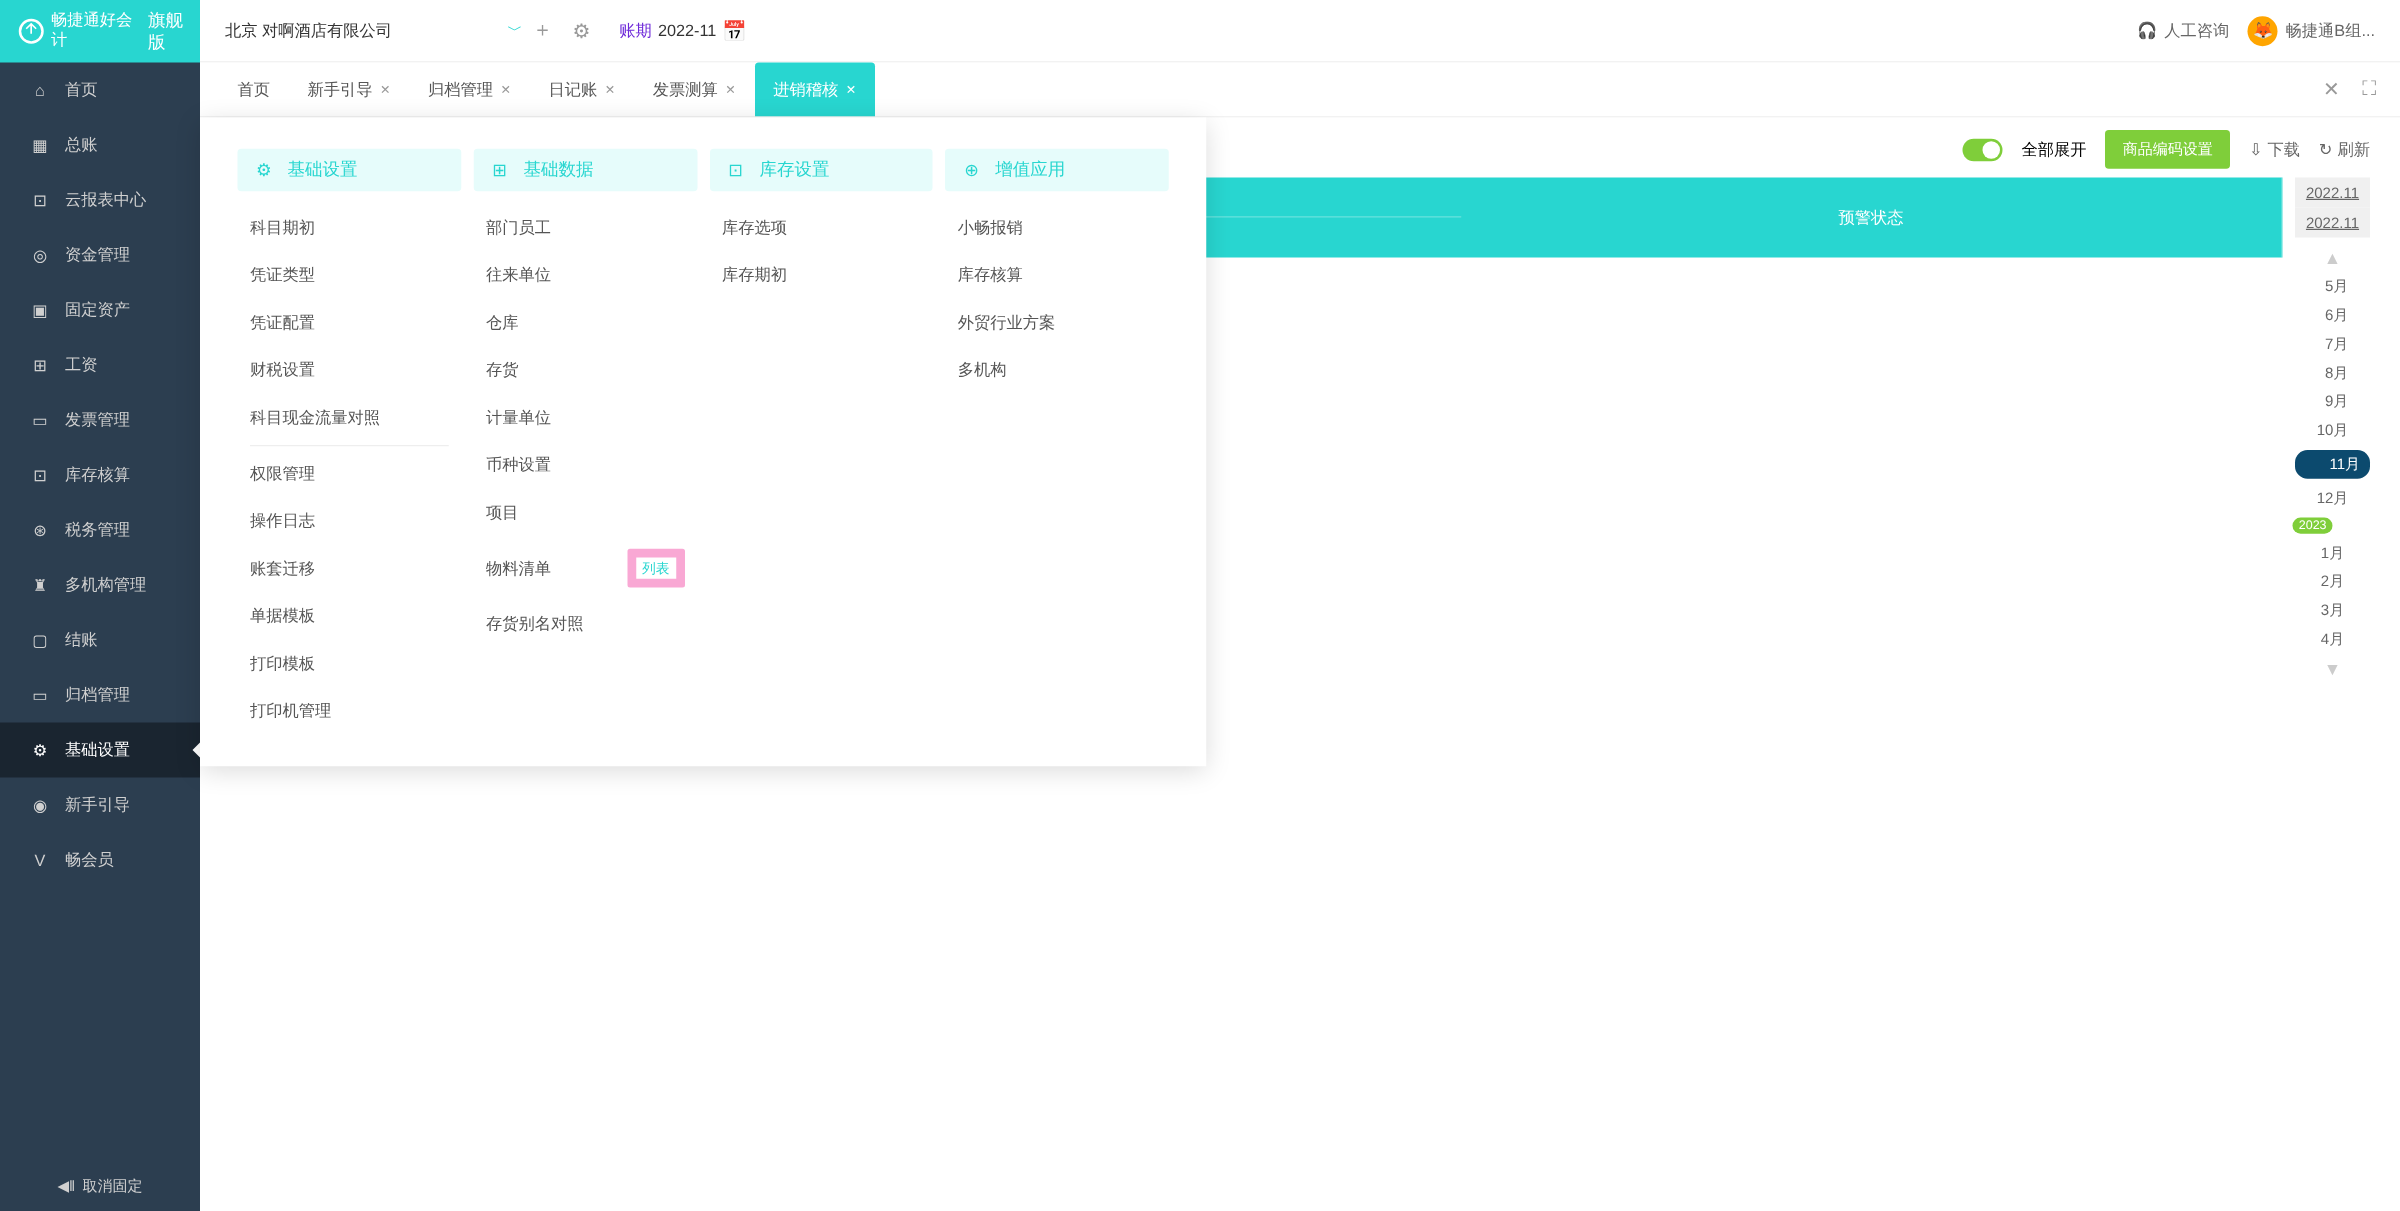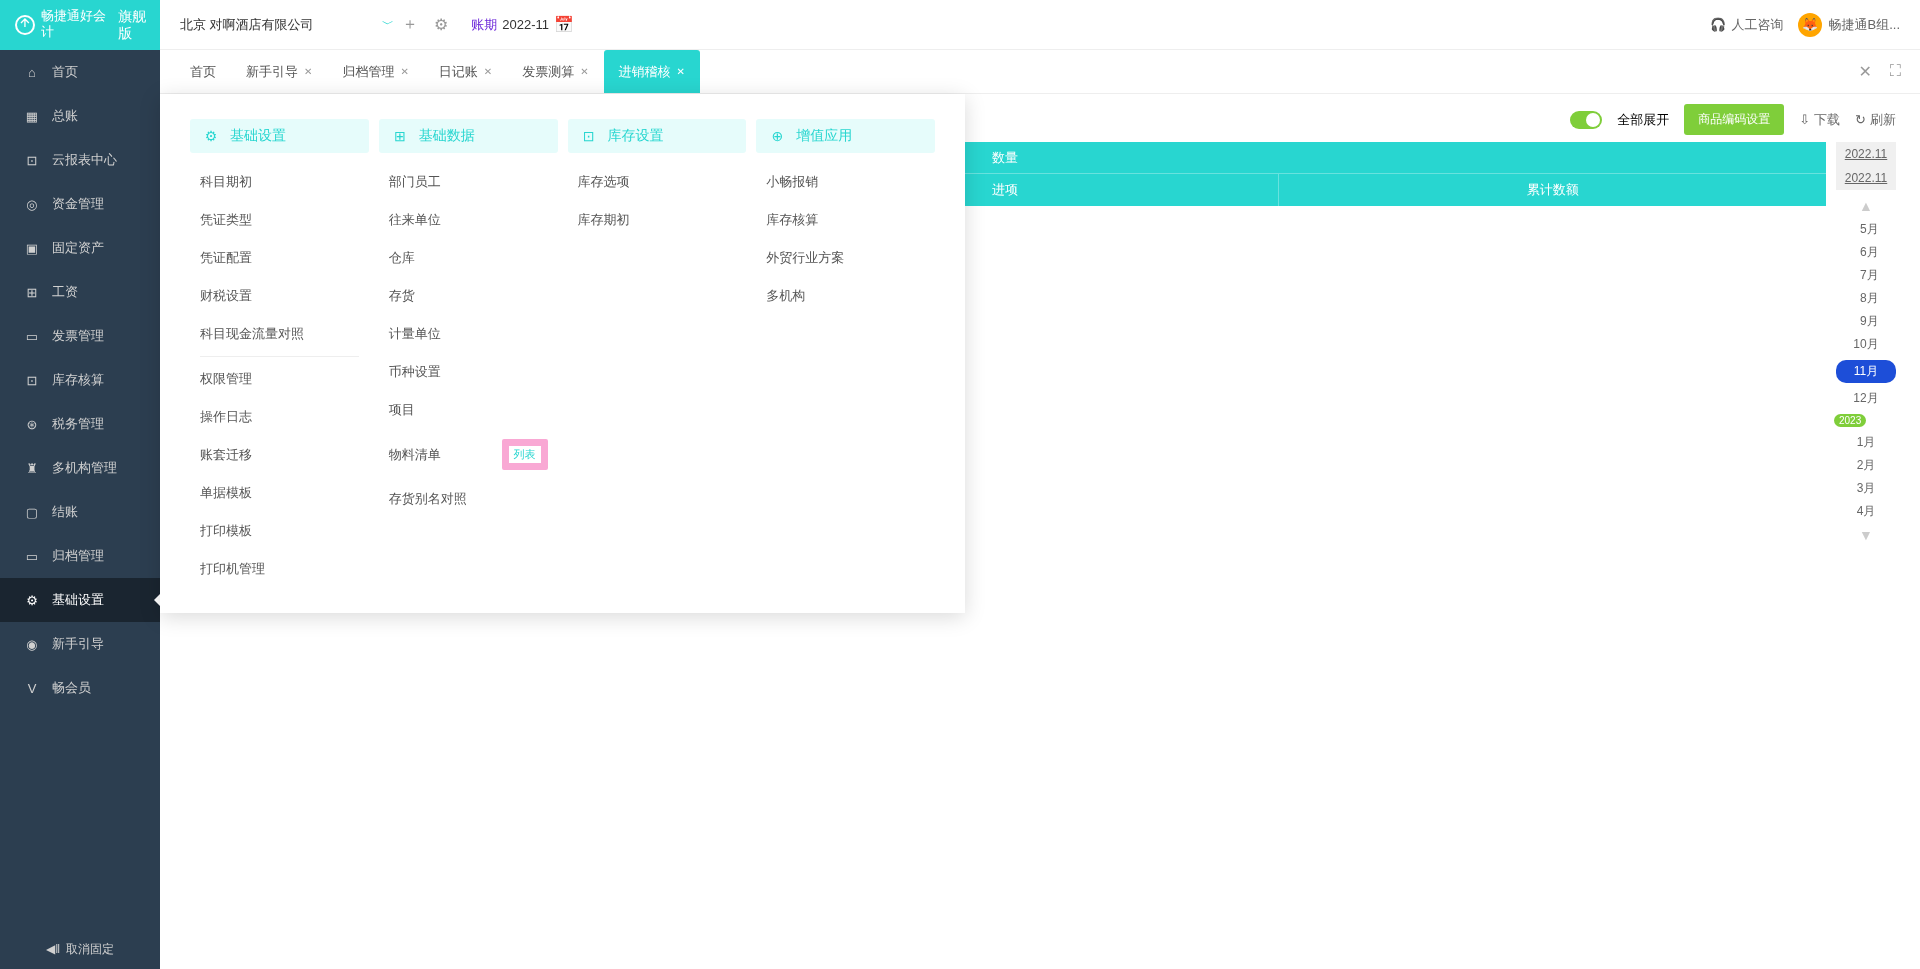--- a/index.html
+++ b/index.html
@@ -12,21 +12,21 @@
     .logo-text { display: flex; flex-direction: row; line-height: 1.2; }
     .logo-sub { font-size: 14px; }
     .nav-item { height: 44px; display: flex; align-items: center; padding-left: 24px; font-size: 13px; cursor: pointer; gap: 12px; }
     .nav-item.active { background: #1a2530; color: #fff; position: relative; }
     .nav-item.active::after { content: ''; position: absolute; right: 0; top: 50%; transform: translateY(-50%); border: 6px solid transparent; border-right-color: #fff; }
     .nav-icon { width: 16px; height: 16px; display: flex; align-items: center; justify-content: center; }
     .bottom-pin { position: absolute; bottom: 0; left: 0; right: 0; height: 40px; display: flex; align-items: center; justify-content: center; font-size: 12px; cursor: pointer; gap: 6px; }
     
     
     .topbar { position: absolute; left: 160px; right: 0; top: 0; height: 50px; background: #fff; display: flex; align-items: center; padding: 0 20px; border-bottom: 1px solid #eee; }
-    .company-select { display: flex; align-items: center; gap: 2px; font-size: 13px; color: #333; }
+    .company-select { display: flex; align-items: center; gap: 26px; font-size: 13px; color: #333; }
     .company-name { min-width: 200px; }
     .chevron-down { color: #28d6d0; font-size: 12px; }
     .tb-icon { color: #999; cursor: pointer; padding: 0 8px; }
     .period-label { margin-left: 15px; color: #6d28d9; font-size: 13px; }
     .period-value { margin-left: 5px; color: #333; font-size: 13px; }
     .cal-icon { color: #28d6d0; margin-left: 5px; }
     .topbar-right { margin-left: auto; display: flex; align-items: center; gap: 15px; font-size: 13px; color: #666; }
     .user-avatar { width: 24px; height: 24px; border-radius: 50%; background: #ffa500; display: inline-flex; align-items: center; justify-content: center; }
     
     
@@ -68,21 +68,21 @@
     .flyout-divider { height: 1px; background: #eee; margin: 3px 10px; }
     .item-badge { margin-left: auto; border: 7px solid #f9a8d4; color: #28d6d0; font-size: 11px; padding: 1px 5px; border-radius: 2px; }
     
     
     .year-panel { position: absolute; right: 24px; top: 48px; width: 60px; font-size: 13px; color: #666; }
     .year-header { background: #f0f0f0; padding: 5px 8px; text-align: center; font-size: 12px; text-decoration: underline; }
     .year-header.second { background: #f0f0f0; }
     .year-scroll { display: flex; flex-direction: column; align-items: center; padding-top: 8px; gap: 4px; }
     .scroll-arrow { color: #ccc; font-size: 14px; cursor: pointer; }
     .month-item { padding: 3px 8px; cursor: pointer; font-size: 12px; text-align: right; width: 100%; }
-    .month-item.active { background: #1d4ed8; color: #fff; border-radius: 10px; text-align: center; }
+    .month-item.active { background: #0c4a6e; color: #fff; border-radius: 10px; text-align: right; }
     .year-badge { background: #7fce3a; color: #fff; font-size: 10px; padding: 1px 5px; border-radius: 8px; align-self: flex-start; margin-left: -2px; }
     
     svg { width: 100%; height: 100%; }
   </style>
 </head>
 <body>
 
 <div class="sidebar">
   <div class="logo-area">
     <span class="logo-icon">
@@ -233,23 +233,23 @@
       <span>刷新</span>
     </span>
   </div>
 
   <div class="table-head">
     <div class="th-group" style="flex:3;">
       <div class="th-top">数量</div>
       <div class="th-sub-row">
         <div class="th-sub">销项</div>
         <div class="th-sub">进项</div>
-        <div class="th-sub">累计数额</div>
-      </div>
-    </div>
+      </div>
+    </div>
+    <div class="th-col th-single" style="flex:2;">预警状态</div>
   </div>
 
   <div class="year-panel">
     <div class="year-header">2022.11</div>
     <div class="year-header second">2022.11</div>
     <div class="year-scroll">
       <span class="scroll-arrow">▲</span>
       <div id="months-top">
           <div class="month-item">5月</div>
           <div class="month-item">6月</div>

